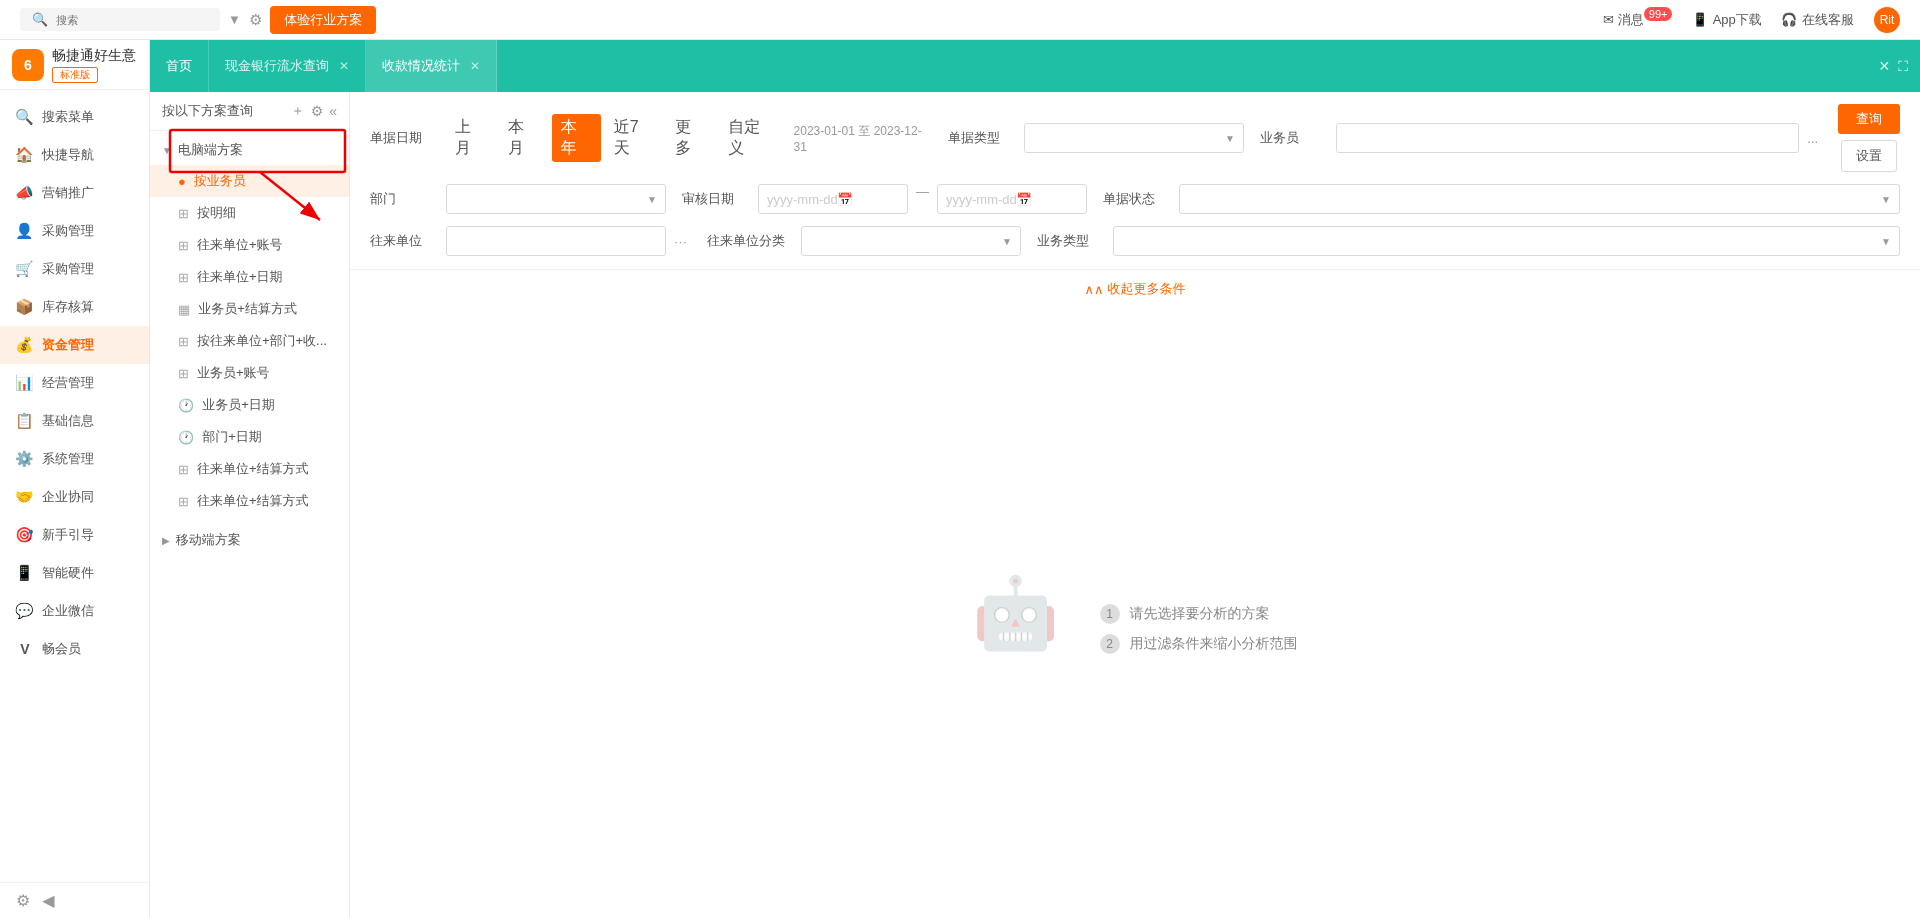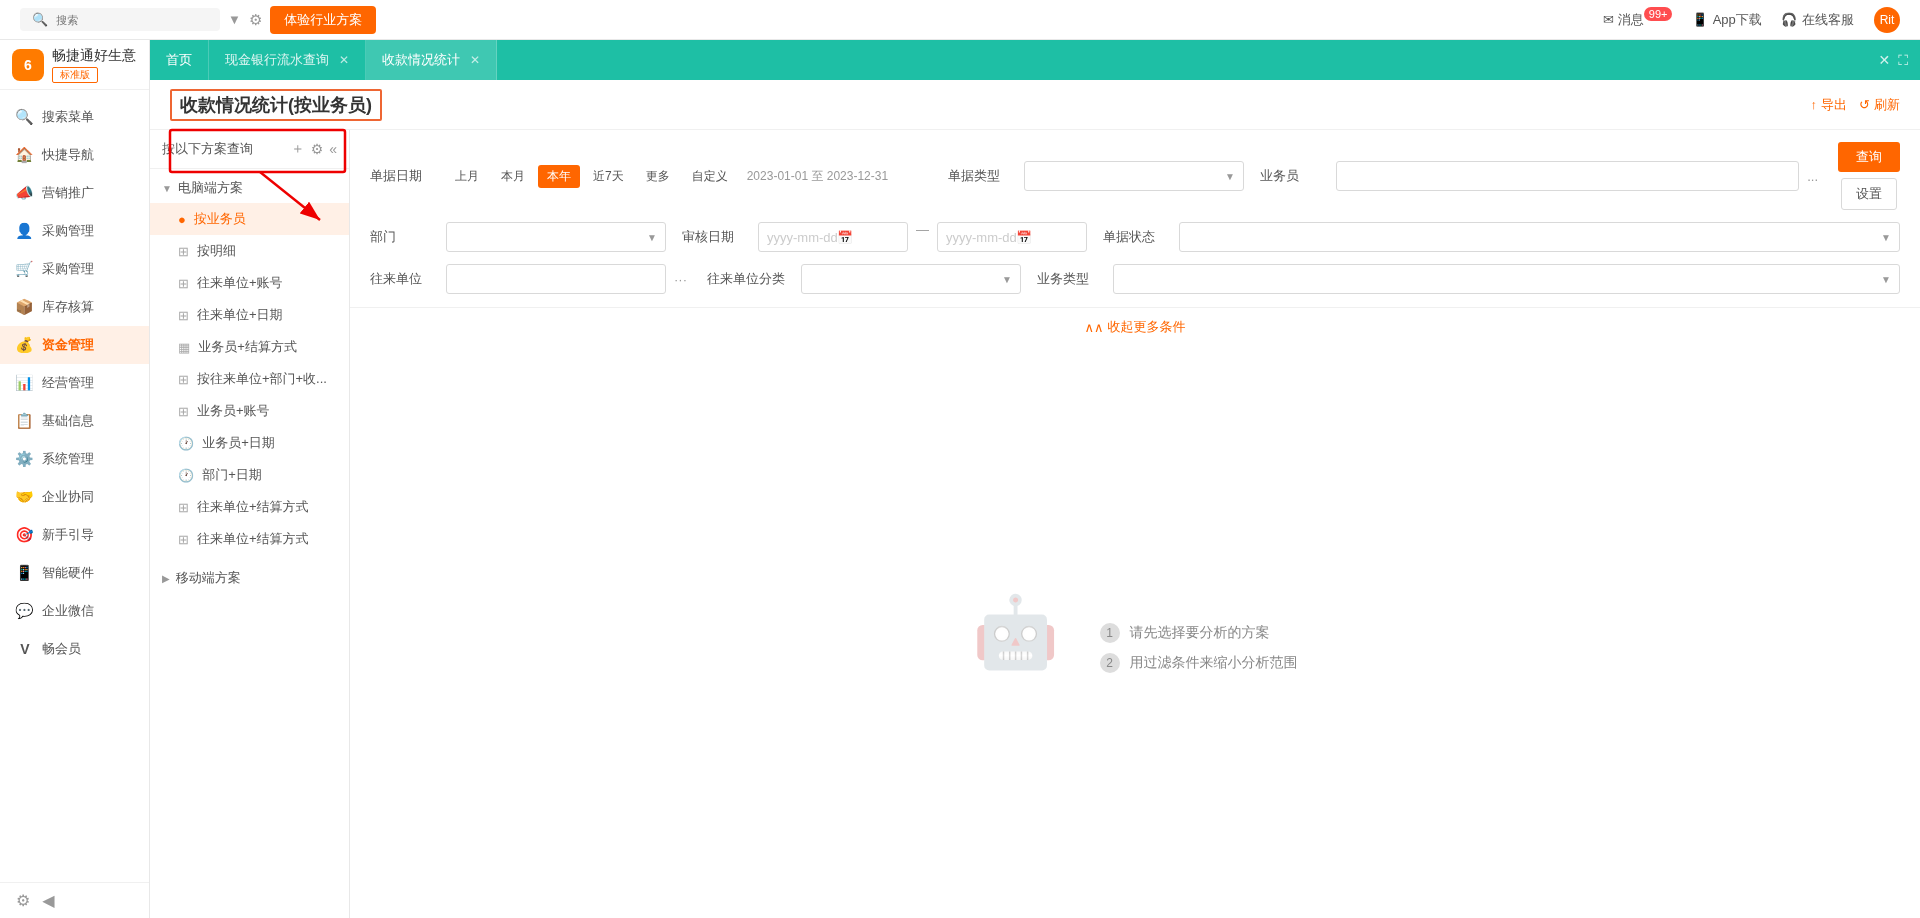--- a/index.html
+++ b/index.html
@@ -71,21 +71,21 @@
       padding: 8px 16px;
       display: flex; align-items: center; gap: 12px;
     }
     .sidebar-bottom-icon { color: #999; cursor: pointer; font-size: 16px; }
 
     
     .main { flex: 1; display: flex; flex-direction: column; overflow: hidden; }
 
     
     .tab-bar {
-      height: 40px;
+      height: 52px;
       background: #1ebfa5;
       display: flex;
       align-items: stretch;
     }
     .tab-item {
       padding: 0 16px;
       display: flex; align-items: center; gap: 6px;
       cursor: pointer; color: rgba(255,255,255,0.85); font-size: 13px;
       border-right: 1px solid rgba(255,255,255,0.2);
     }
@@ -170,21 +170,21 @@
 
     .filter-label { color: #555; font-size: 13px; white-space: nowrap; min-width: 60px; }
     .filter-field {
       display: flex; align-items: center; gap: 6px;
       flex: 1;
     }
 
     .date-tabs { display: flex; align-items: center; gap: 4px; }
     .date-tab {
       padding: 2px 8px; border-radius: 2px; cursor: pointer;
-      font-size: 12px; color: #555; border: 1px solid transparent;
+      font-size: 16px; color: #555; border: 1px solid transparent;
     }
     .date-tab.active {
       background: #f60; color: #fff; border-radius: 3px;
     }
     .date-range-text { font-size: 12px; color: #999; margin-left: 4px; }
 
     .select-box {
       display: flex; align-items: center; justify-content: space-between;
       border: 1px solid #d9d9d9; border-radius: 3px;
       padding: 4px 8px; min-width: 180px; cursor: pointer;
@@ -371,33 +371,20 @@
           <span>收款情况统计</span>
           <span class="tab-close">✕</span>
         </div>
         <div class="tab-spacer"></div>
         <div class="tab-bar-right">
           <span class="tab-win-btn">✕</span>
           <span class="tab-win-btn">⛶</span>
         </div>
       </div>
 
-      <div class="page-header">
-        <div class="page-title">收款情况统计(按业务员)</div>
-        <div class="page-header-right">
-          <div class="btn-export">
-            <span>↑</span>
-            <span>导出</span>
-          </div>
-          <div class="btn-refresh">
-            <span>↺</span>
-            <span>刷新</span>
-          </div>
-        </div>
-      </div>
 
       <div class="content-area">
 
         <div class="scheme-panel">
           <div class="scheme-header">
             <div class="scheme-header-left">
               <span>按以下方案查询</span>
             </div>
             <div class="scheme-header-icons">
               <span class="scheme-icon-btn">＋</span>

